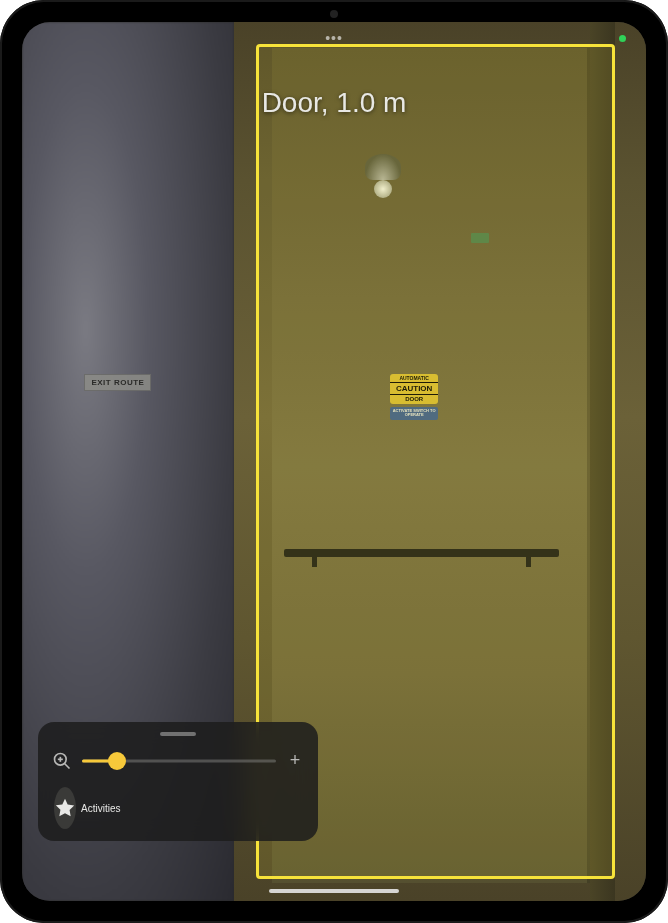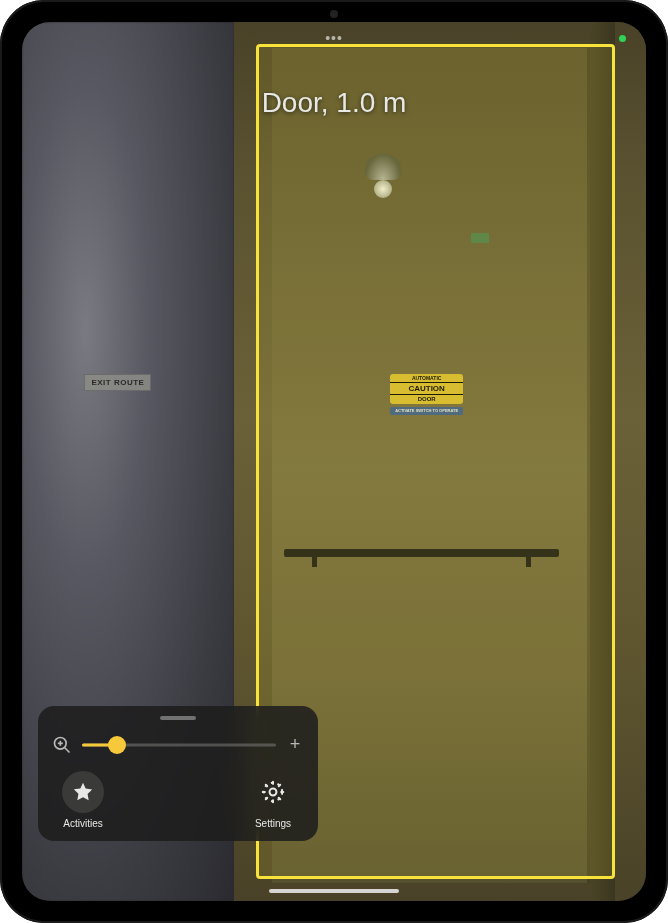--- a/index.html
+++ b/index.html
@@ -135,21 +135,21 @@
       font-size: 8px;
       font-weight: bold;
       color: #2a2a28;
       letter-spacing: 0.5px;
       text-align: right;
     }
     .caution-sign {
       position: absolute;
       left: 59%;
       top: 40%;
-      width: 73px;
+      width: 48px;
       text-align: center;
     }
     .caution-top {
       background: #d4b830;
       color: #000;
       font-size: 5px;
       font-weight: bold;
       padding: 1px 0;
       border-radius: 3px 3px 0 0;
     }
@@ -317,21 +317,21 @@
       width: 18px;
       text-align: center;
     }
     .actions-row {
       display: flex;
       justify-content: space-between;
       padding: 0 2px;
     }
     .action {
       display: flex;
-      flex-direction: column;
+      flex-direction: row;
       align-items: center;
       gap: 5px;
       width: 58px;
     }
     .action-btn {
       width: 42px;
       height: 42px;
       border-radius: 50%;
       display: flex;
       align-items: center;
@@ -431,30 +431,20 @@
           <div class="action-btn dark">
             <svg viewBox="0 0 24 24" width="22" height="22" fill="currentColor">
               <path d="M12 2l2.9 6.3L22 9.2l-5 4.9 1.2 7L12 17.8 5.8 21l1.2-7-5-4.9 7.1-0.9z"></path>
             </svg>
           </div>
           <span class="action-label">Activities</span>
         </div>
 
 
 
-        <div class="action">
-          <div class="action-btn plain">
-            <svg viewBox="0 0 24 24" width="26" height="26" fill="none" stroke="#e8e8e6" stroke-width="1.8">
-              <circle cx="12" cy="12" r="3.2"></circle>
-              <path d="M12 2.5v2M12 19.5v2M21.5 12h-2M4.5 12h-2M18.7 5.3l-1.4 1.4M6.7 17.3l-1.4 1.4M18.7 18.7l-1.4-1.4M6.7 6.7L5.3 5.3" stroke-linecap="round"></path>
-              <circle cx="12" cy="12" r="8.5" stroke-dasharray="2.5 3.8"></circle>
-            </svg>
-          </div>
-          <span class="action-label">Settings</span>
-        </div>
 
       </div>
     </div>
 
     <div class="home-indicator"></div>
 
   </div>
 </div>
 
 </body></html>

